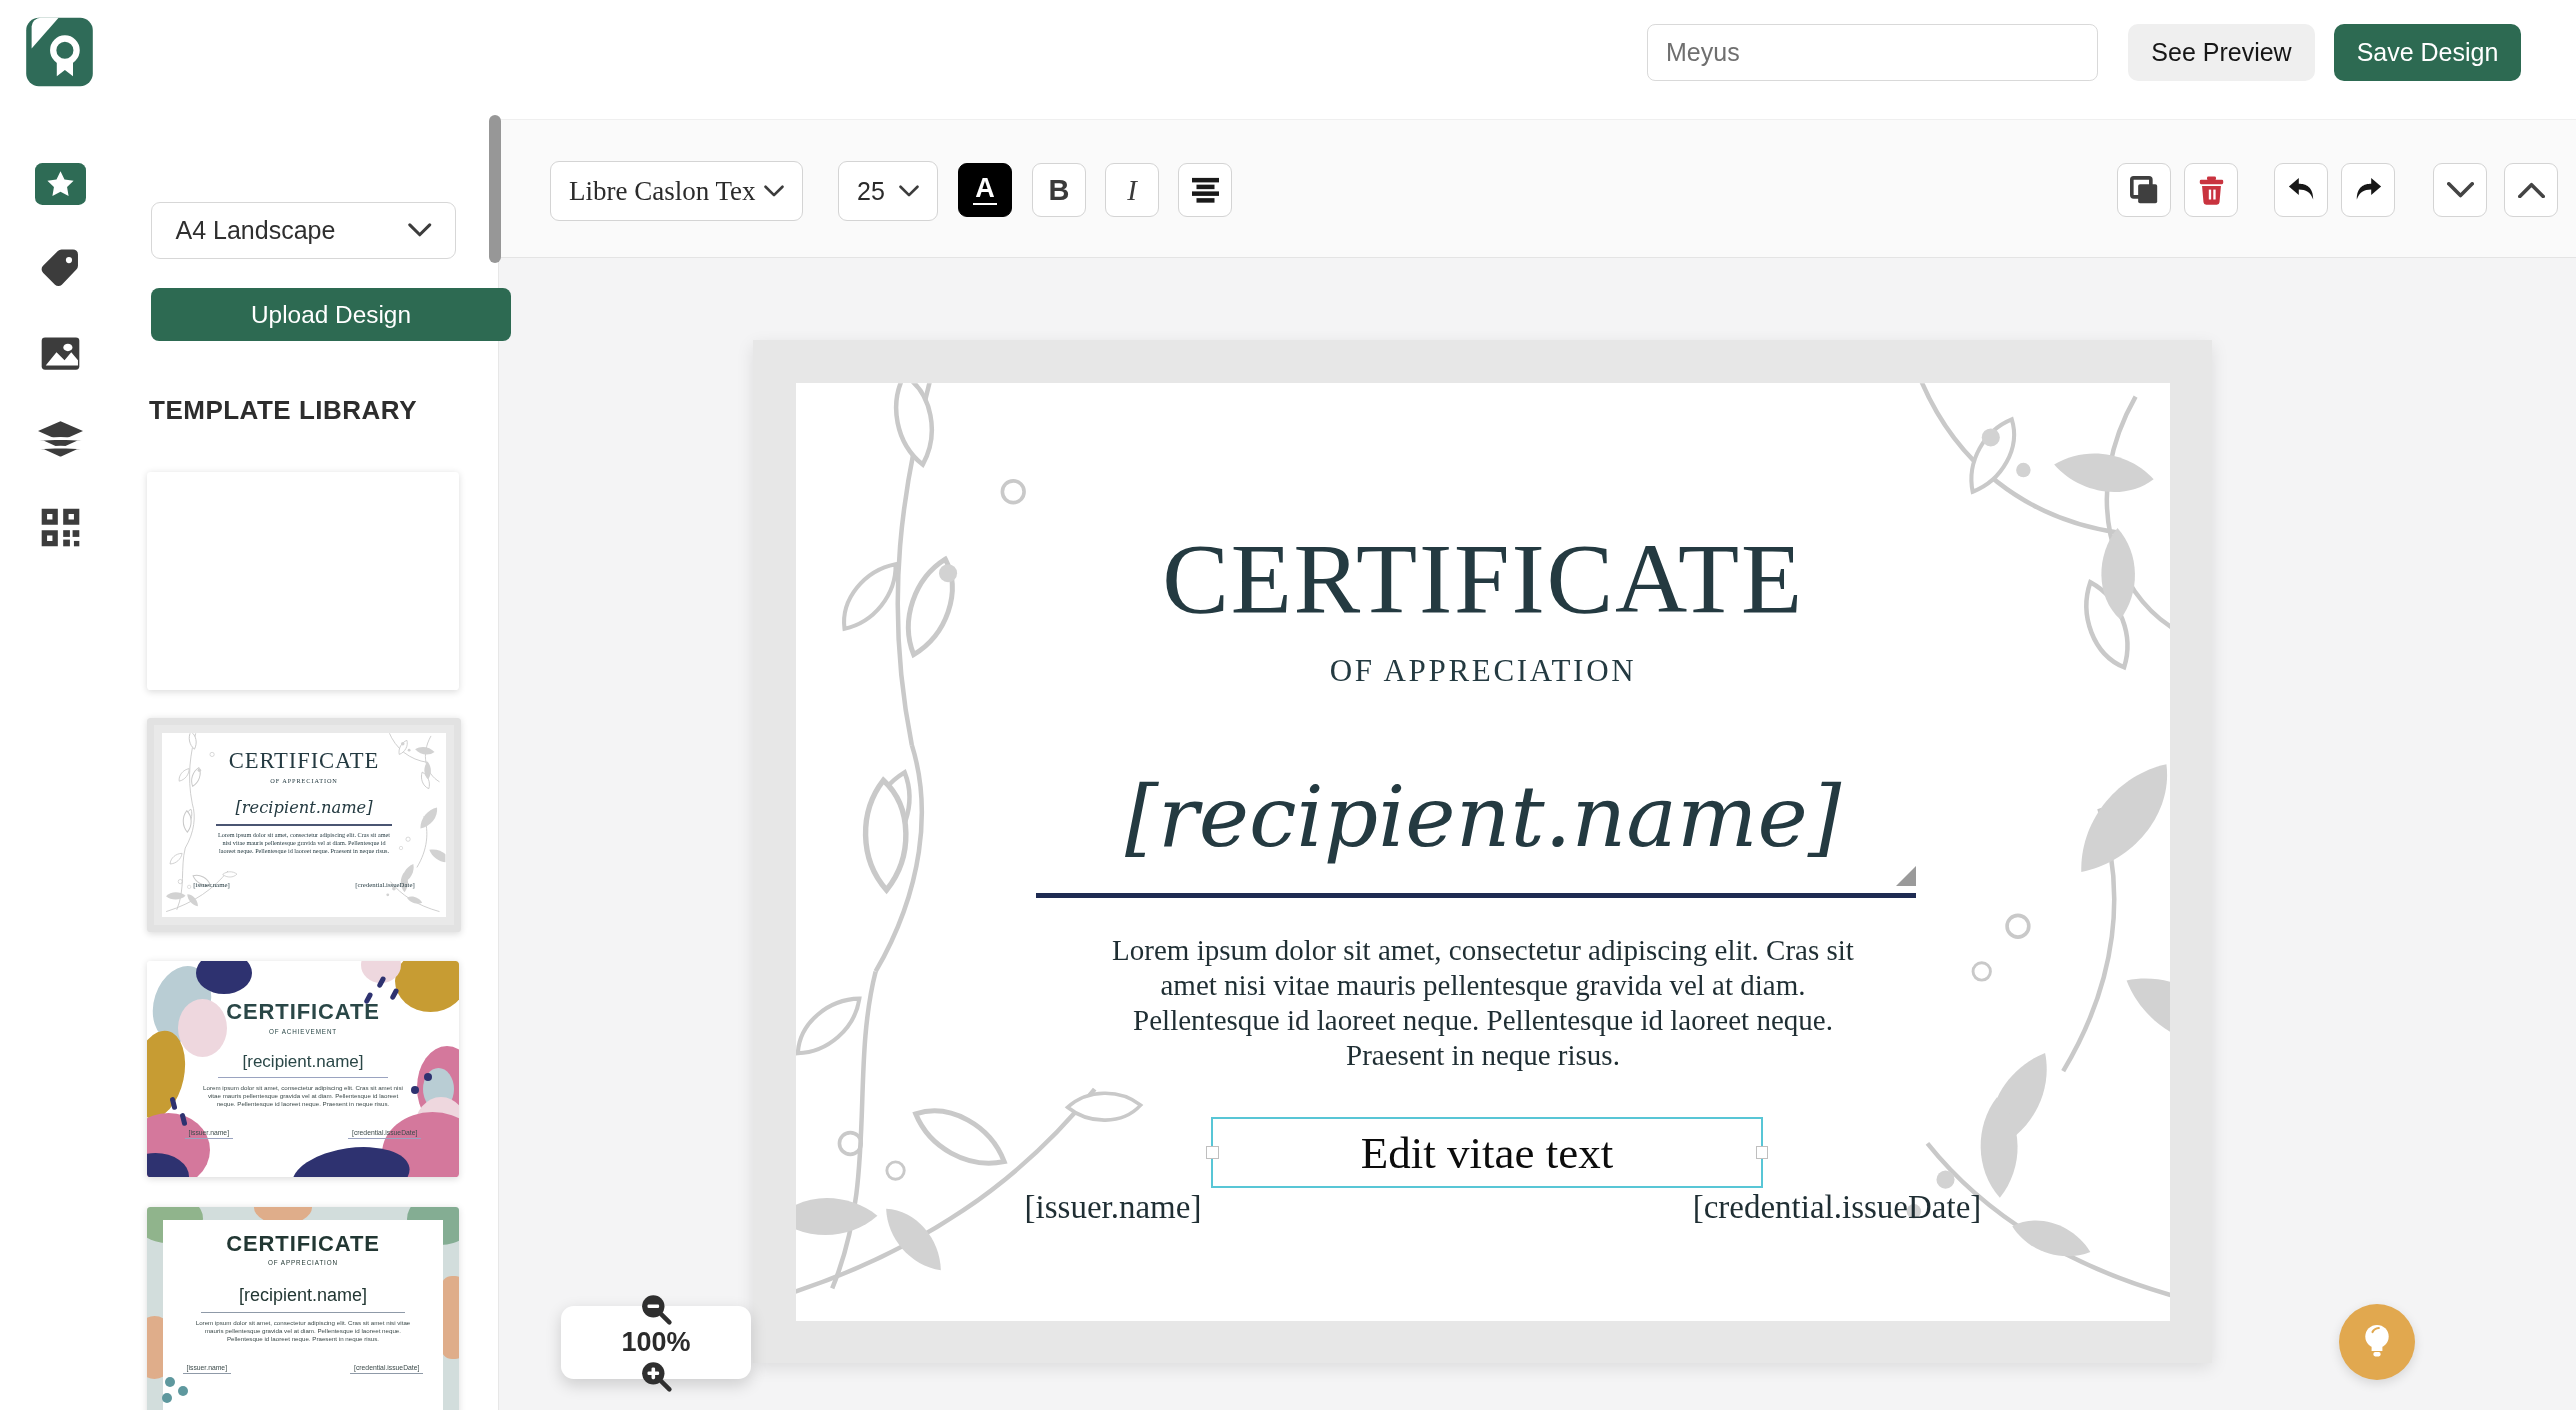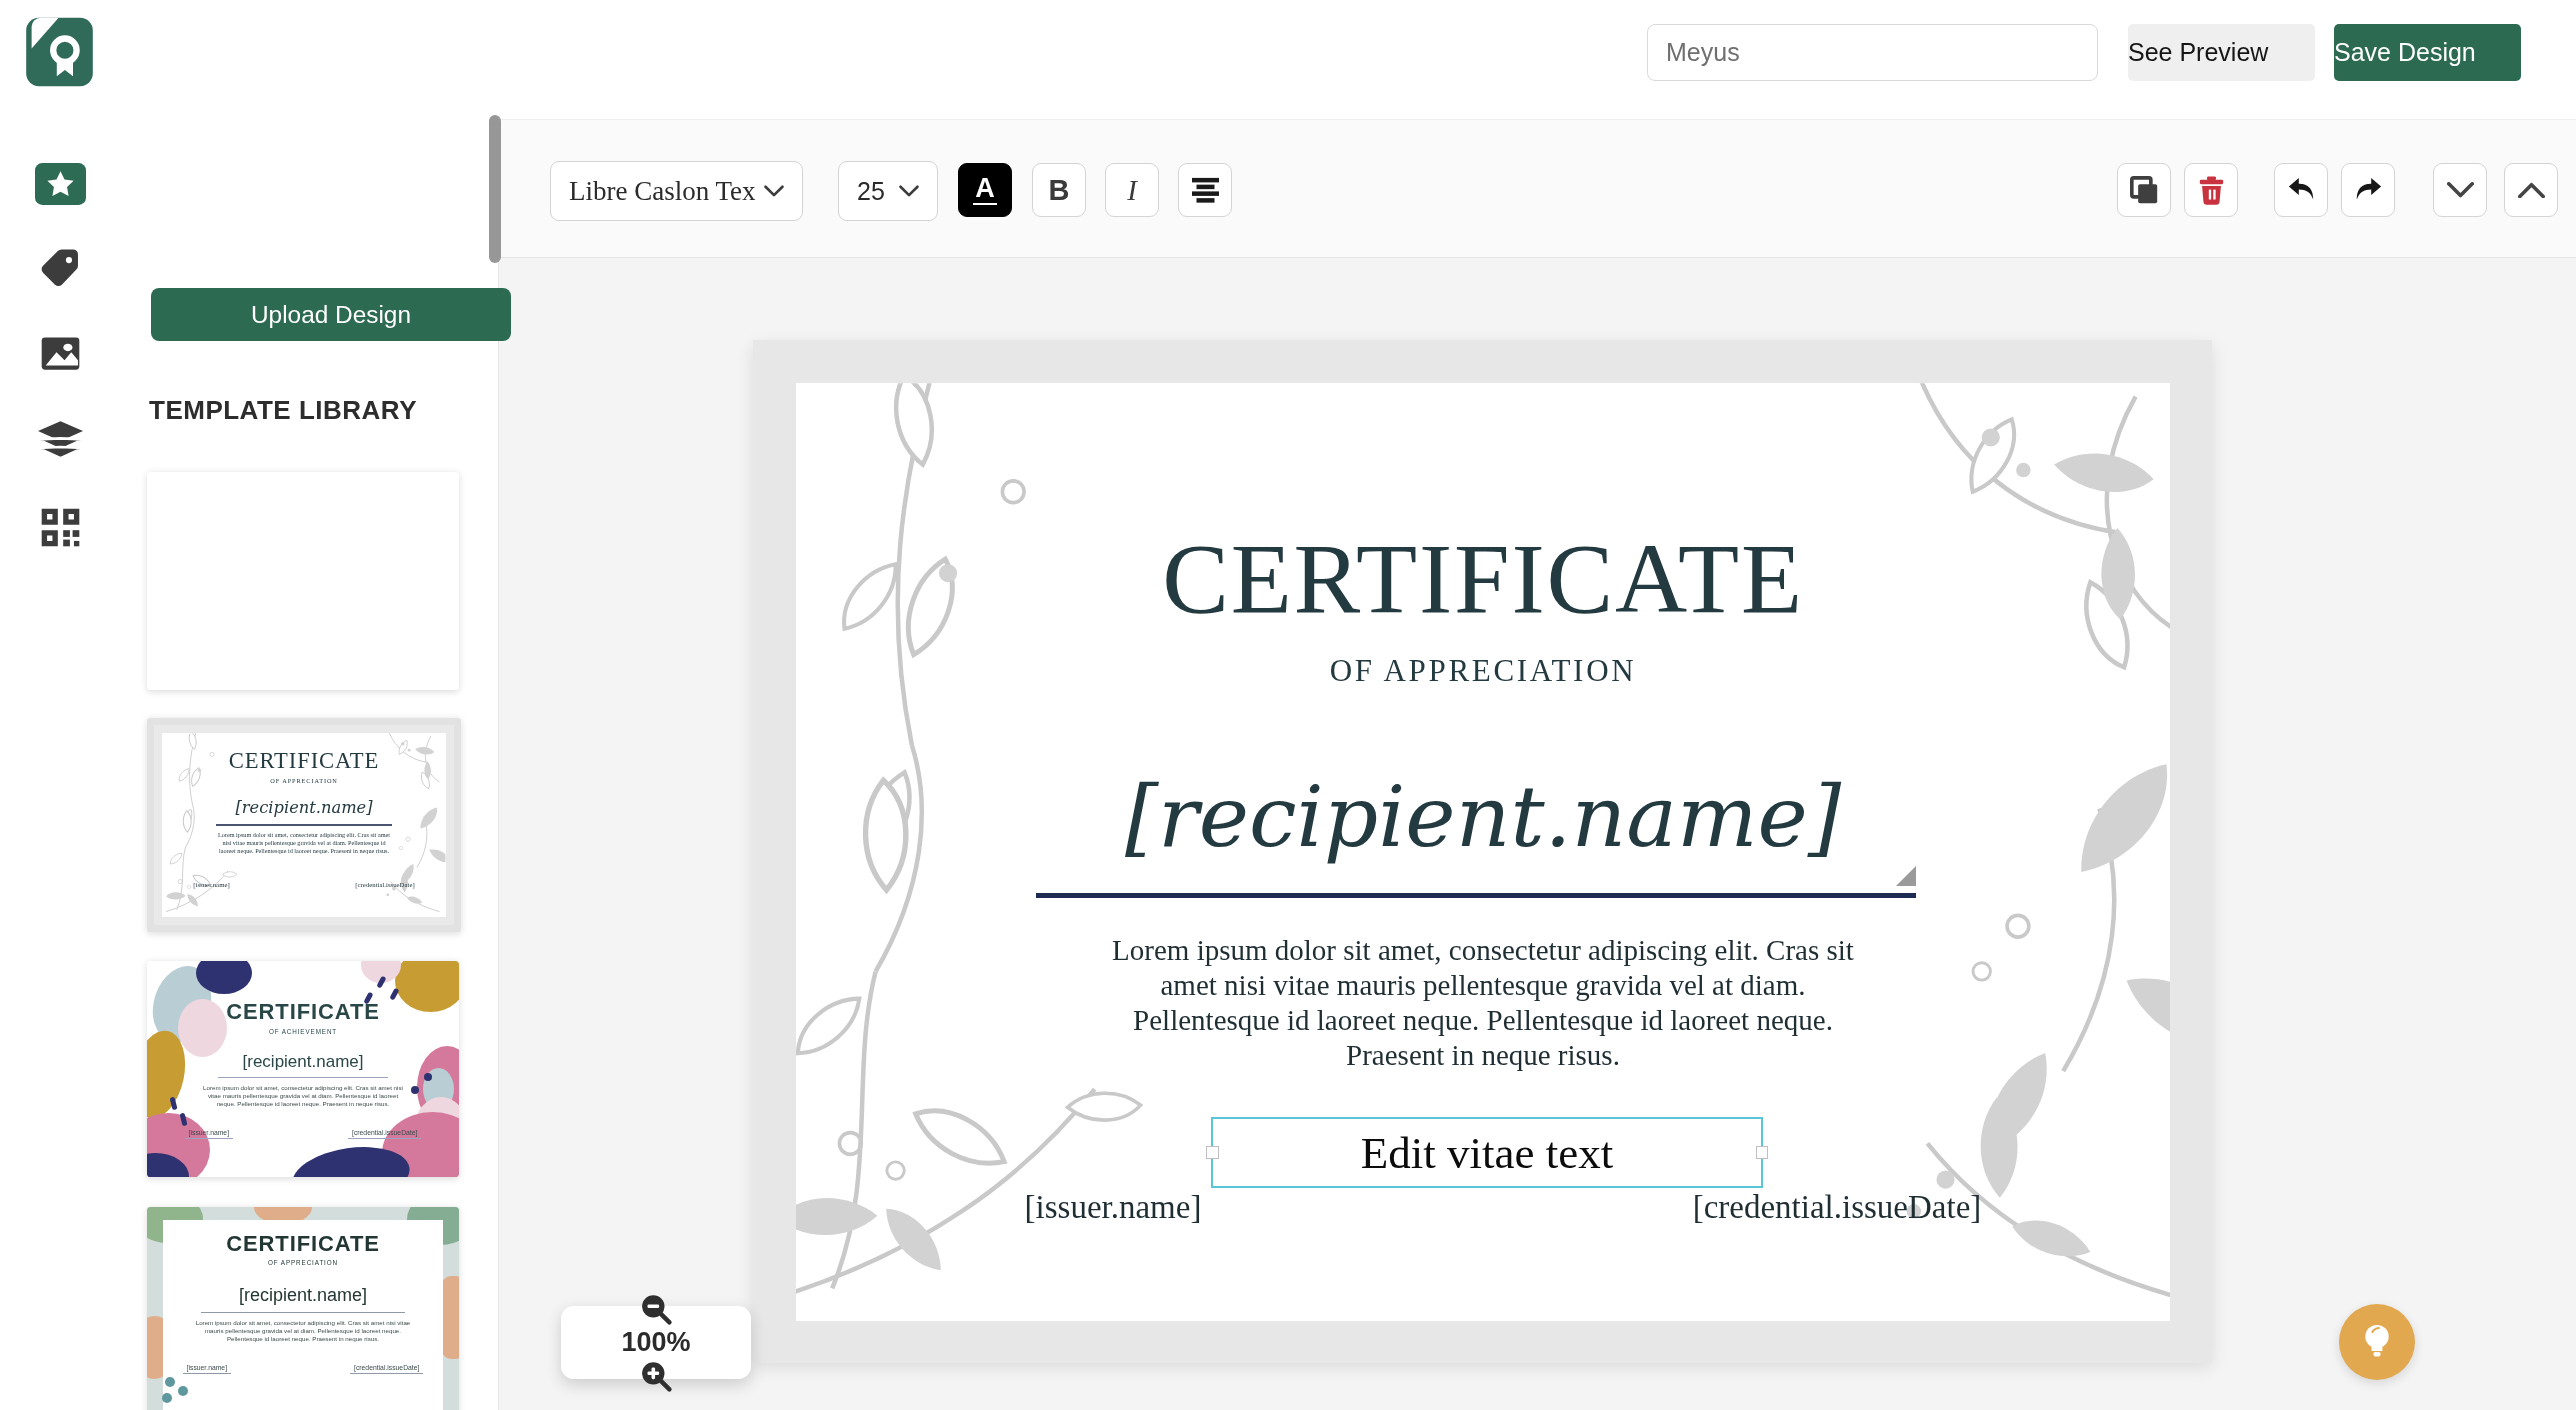--- a/index.html
+++ b/index.html
@@ -5,21 +5,21 @@
   * { margin:0; padding:0; box-sizing:border-box; }
   html,body { width:2576px; height:1410px; }
   body { font-family:"Liberation Sans", sans-serif; background:#f4f4f5; }
   #app { position:relative; width:2576px; height:1410px; overflow:hidden; background:#f4f4f5; }
 
   
   .header { position:absolute; left:0; top:0; width:2576px; height:119px; background:#ffffff; z-index:30; }
   .design-name-input { position:absolute; left:1647px; top:24.4px; width:451px; height:57px;
     border:1.8px solid #d9d9d9; border-radius:8.1px; padding:8px 18px; font-size:25px; color:#6f6f6f;
     font-family:"Liberation Sans", sans-serif; outline:none; background:#fff; }
-  .btn { display:flex; align-items:center; justify-content:flex-start; border:none; border-radius:5px;
+  .btn { display:flex; align-items:center; justify-content:center; border:none; border-radius:10px;
     font-size:25px; cursor:pointer; font-family:"Liberation Sans", sans-serif; }
   .btn-preview { position:absolute; left:2128px; top:24.4px; width:187px; height:57px; background:#efefef; color:#161616; }
   .btn-save { position:absolute; left:2334px; top:24.4px; width:187px; height:57px; background:#2d6a52; color:#ffffff; }
 
   
   .rail { position:absolute; left:0; top:0; width:120px; height:1410px; background:#ffffff; z-index:40; }
   .rail-logo { position:absolute; left:24.4px; top:16.3px; width:71px; height:72px; }
   .rail-item { position:absolute; left:0; width:120px; height:63px; display:flex; align-items:center; justify-content:center; cursor:pointer; }
 
   
@@ -252,20 +252,26 @@
           <rect x="18" y="18" width="5" height="5"></rect>
           <rect x="25" y="18" width="5" height="5"></rect>
           <rect x="18" y="25" width="5" height="5"></rect>
           <rect x="26" y="26" width="4" height="4"></rect>
         </g>
       </svg>
     </div>
   </nav>
 
   <aside class="panel">
+    <div class="page-size-select">
+      <span>A4 Landscape</span>
+      <svg width="23.5" height="14.5" viewBox="0 0 26 16">
+        <polyline points="2,2 13,13 24,2" fill="none" stroke="#3c3c3c" stroke-width="3.4" stroke-linecap="round" stroke-linejoin="round"></polyline>
+      </svg>
+    </div>
     <button class="upload-btn">
       <span>Upload Design</span>
     </button>
     <h2 class="library-title">TEMPLATE LIBRARY</h2>
 
     <div class="tpl-card tpl-blank"></div>
 
     <div class="tpl-wrap-selected">
       <div class="mini-cert">
         <div class="mini-cert-inner">

